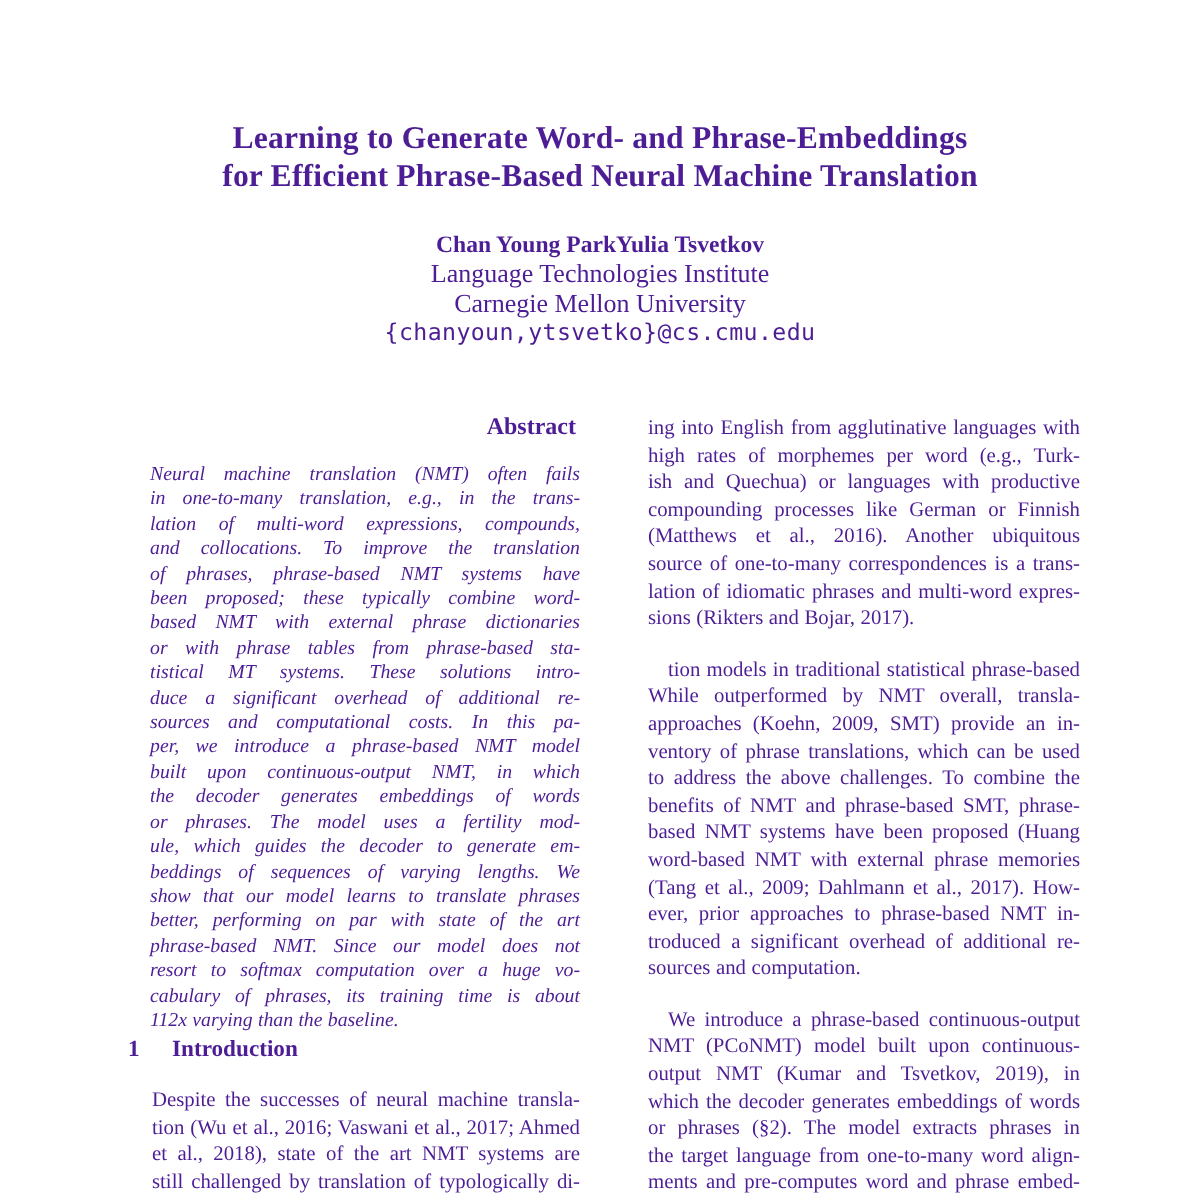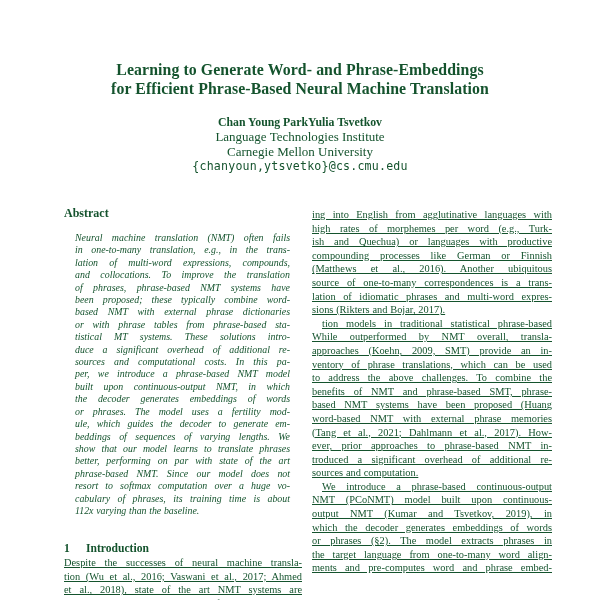--- a/index.html
+++ b/index.html
@@ -3,21 +3,21 @@
 <meta charset="utf-8">
 <style>
   html, body { margin: 0; padding: 0; background: #ffffff; }
   .page {
     position: relative;
     width: 600px;
     height: 600px;
     background: #ffffff;
     overflow: hidden;
     font-family: "Liberation Serif", "DejaVu Serif", serif;
-    color: #14532d;
+    color: #4c1d95;
   }
 
   
   .title-block {
     position: absolute;
     top: 61px;
     left: 0;
     width: 600px;
     text-align: center;
     font-weight: bold;
@@ -45,46 +45,46 @@
     font-size: 11.6px;
     line-height: 15px;
     letter-spacing: 0.2px;
   }
 
   
   .col-left  { position: absolute; left: 64px;  top: 206px; width: 238px; }
   .col-right { position: absolute; left: 312px; top: 208px; width: 240px; }
 
   .abstract-heading {
-    text-align: left;
+    text-align: right;
     font-weight: bold;
     font-size: 12px;
     margin: 0 14px 11px 0;
   }
   .abstract-body {
     width: 215px;
     margin-left: 11px;
     font-size: 9.9px;
     line-height: 12.4px;
     font-style: italic;
   }
   .section-heading {
-    margin-top: 24px;
+    margin-top: 0;
     font-weight: bold;
     font-size: 11.6px;
     line-height: 15px;
   }
   .section-heading .sec-num { display: inline-block; min-width: 10px; margin-right: 12px; }
   .body-text {
     margin-top: 7px;
     font-size: 10.4px;
     line-height: 13.5px;
   }
   .col-right .body-text { margin-top: 0; line-height: 13.6px; }
-  .para { margin: 0; text-decoration: underline; }
+  .para { margin: 12px; }
 
   
   .tline {
     text-align: justify;
     text-align-last: justify;
     word-spacing: 0.2px;
   }
   .tlast { text-align-last: left; }
   .cont .tlast { text-align-last: justify; }
   .pindent .tline:first-child { text-indent: 10px; }
@@ -160,21 +160,21 @@
       </div>
     <div class="body-text para pindent">
         <div class="tline">tion models in traditional statistical phrase-based</div>
         <div class="tline">While outperformed by NMT overall, transla-</div>
         <div class="tline">approaches (Koehn, 2009, SMT) provide an in-</div>
         <div class="tline">ventory of phrase translations, which can be used</div>
         <div class="tline">to address the above challenges. To combine the</div>
         <div class="tline">benefits of NMT and phrase-based SMT, phrase-</div>
         <div class="tline">based NMT systems have been proposed (Huang</div>
         <div class="tline">word-based NMT with external phrase memories</div>
-        <div class="tline">(Tang et al., 2021; Dahlmann et al., 2017). How-</div>
+        <div class="tline">(Tang et al., 2009; Dahlmann et al., 2017). How-</div>
         <div class="tline">ever, prior approaches to phrase-based NMT in-</div>
         <div class="tline">troduced a significant overhead of additional re-</div>
         <div class="tline tlast">sources and computation.</div>
       </div>
     <div class="body-text para pindent cont">
         <div class="tline">We introduce a phrase-based continuous-output</div>
         <div class="tline">NMT (PCoNMT) model built upon continuous-</div>
         <div class="tline">output NMT (Kumar and Tsvetkov, 2019), in</div>
         <div class="tline">which the decoder generates embeddings of words</div>
         <div class="tline">or phrases (§2).  The model extracts phrases in</div>

